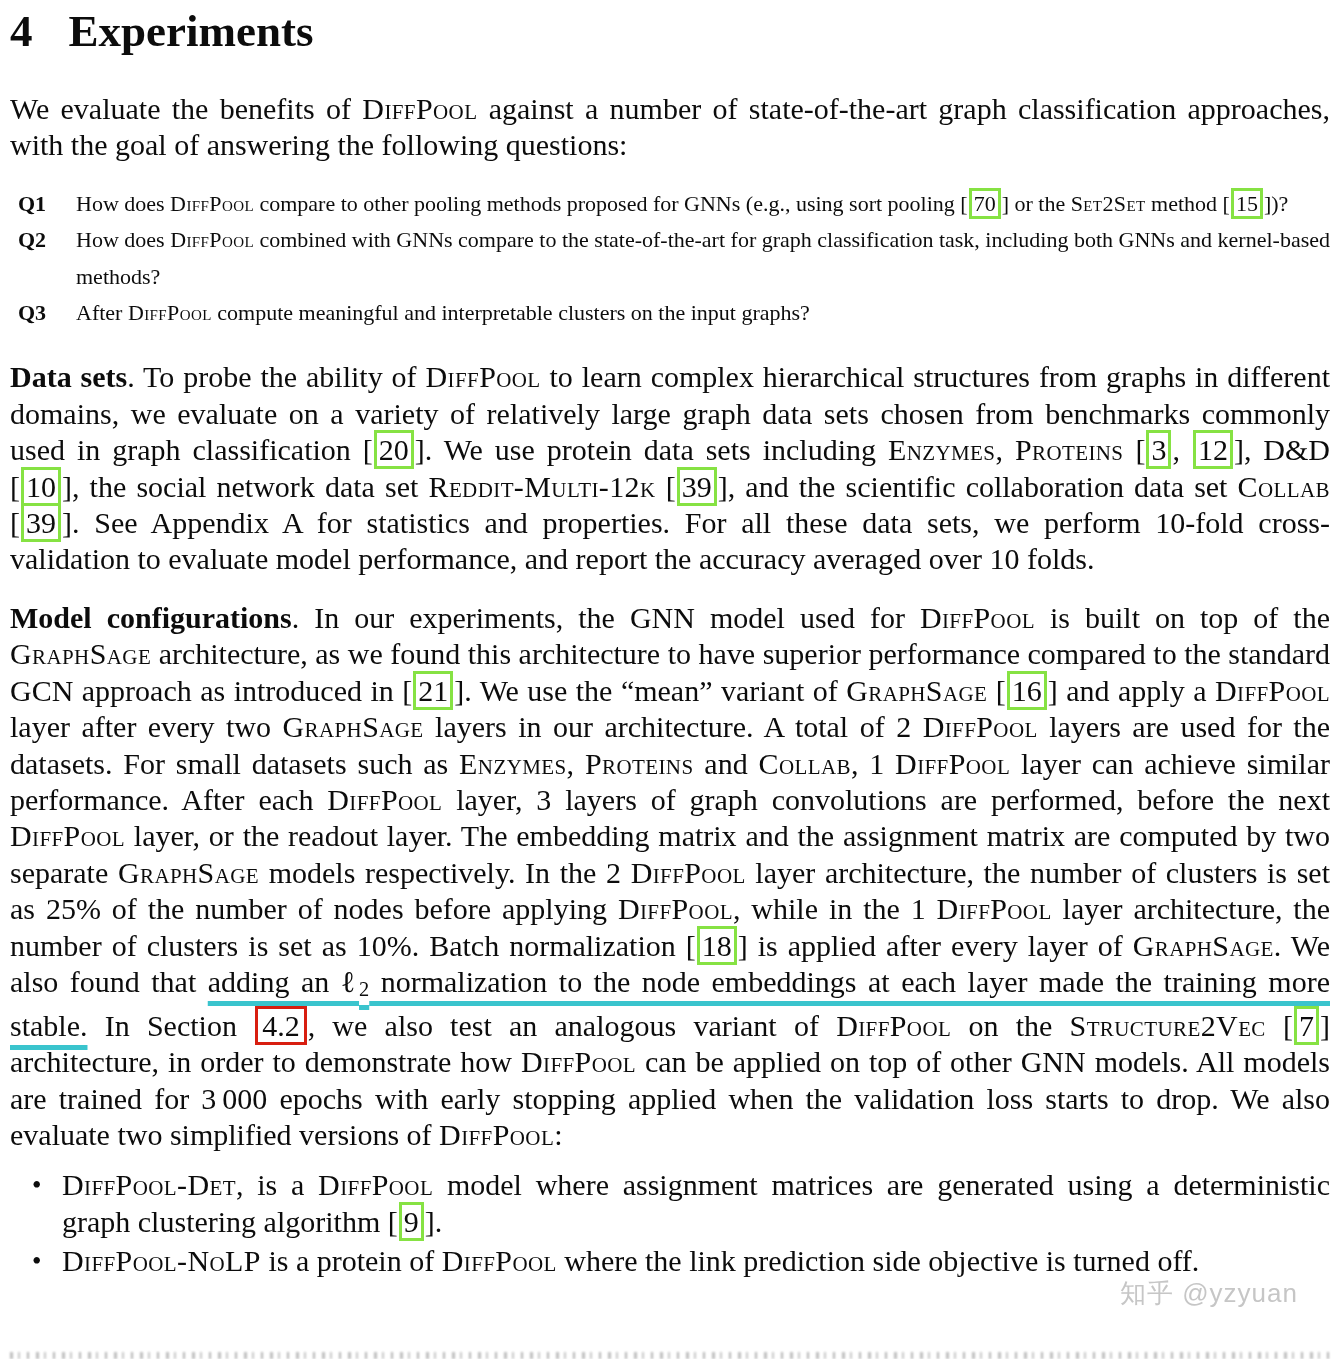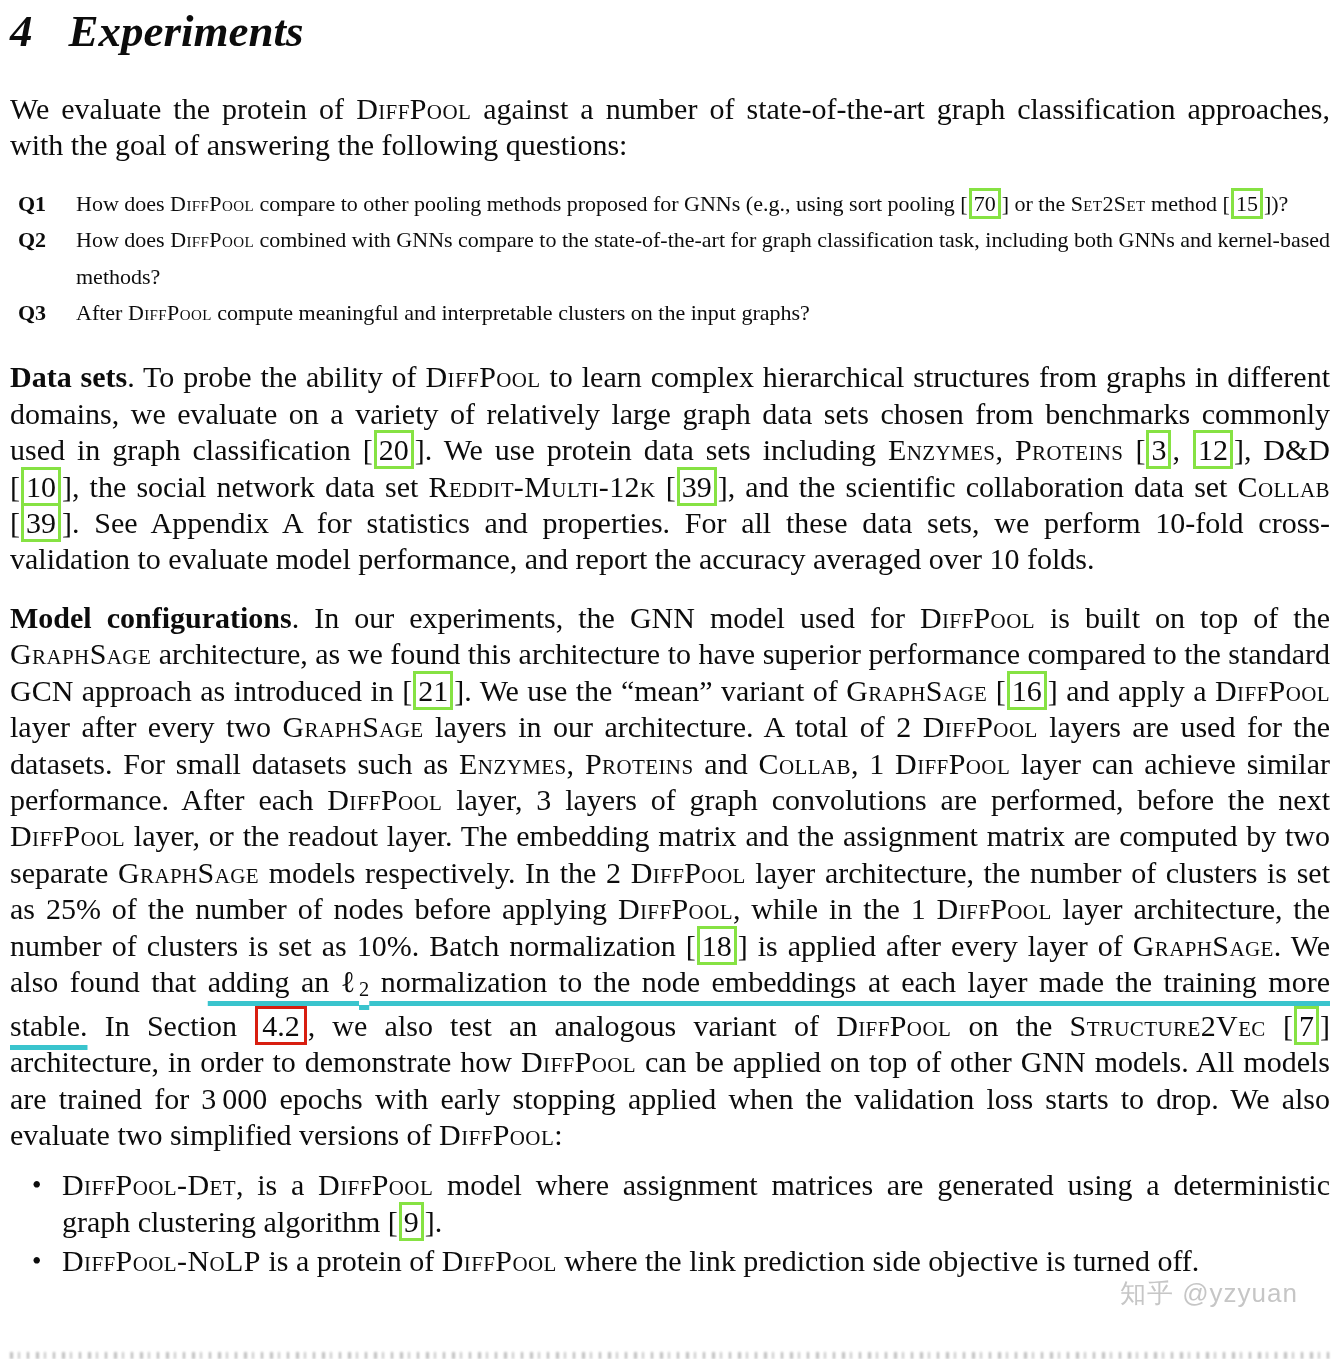--- a/index.html
+++ b/index.html
@@ -2,21 +2,21 @@
 <html style="--citation_green: #86e243; --section_red: #d81e10; --underline_cyan: #3ac4cd; --watermark_gray: #c6c6c6;"><head>
 <meta charset="utf-8">
 <style>
   html,body{margin:0;padding:0;background:#ffffff;}
   .page{
     position:relative;width:1338px;height:1359px;box-sizing:border-box;
     background:#ffffff;color:#0c0c0c;overflow:hidden;
     font-family:"Liberation Serif", serif;
     padding:6px 8px 0 10px;
   }
-  h1.heading{font-size:45px;line-height:47px;font-weight:700;margin:2px 0 36px 0;font-style:italic;}
+  h1.heading{font-size:45px;line-height:47px;font-weight:700;margin:2px 0 36px 0;}
   h1.heading .hnum{margin-right:36px;}
   p.body{font-size:30px;line-height:36.4px;text-align:justify;margin:0 0 22px 0;}
   p.tight{margin-bottom:14px;}
   .qlist{margin:0 0 28px 0;}
   .qitem{display:flex;font-size:22px;line-height:36.4px;}
   .qlabel{font-weight:700;flex:0 0 66px;box-sizing:border-box;padding-left:8px;}
   .qtext{flex:1;text-align:justify;}
   .bullets{margin:0;}
   .bitem{display:flex;font-size:30px;line-height:36.4px;margin-bottom:3px;}
   .marker{flex:0 0 52px;box-sizing:border-box;padding-left:22px;font-size:27px;}
@@ -50,21 +50,21 @@
 </style>
 </head>
 <body>
 
 <div class="page">
 
   <h1 class="heading">
     <span class="hnum">4</span><span>Experiments</span>
   </h1>
 
-  <p class="body"><span>We evaluate the protein of </span><span class="sc">DiffPool</span><span> against a number of state-of-the-art graph classification approaches, with the goal of answering the following questions:</span></p>
+  <p class="body"><span>We evaluate the benefits of </span><span class="sc">DiffPool</span><span> against a number of state-of-the-art graph classification approaches, with the goal of answering the following questions:</span></p>
 
   <div class="qlist">
     <div class="qitem">
       <span class="qlabel">Q1</span>
       <span class="qtext"><span>How does </span><span class="sc">DiffPool</span><span> compare to other pooling methods proposed for GNNs (e.g., using sort pooling [</span><span class="cite">70</span><span>] or the </span><span class="sc">Set2Set</span><span> method [</span><span class="cite">15</span><span>])?</span></span>
     </div>
     <div class="qitem">
       <span class="qlabel">Q2</span>
       <span class="qtext"><span>How does </span><span class="sc">DiffPool</span><span> combined with GNNs compare to the state-of-the-art for graph classification task, including both GNNs and kernel-based methods?</span></span>
     </div>

